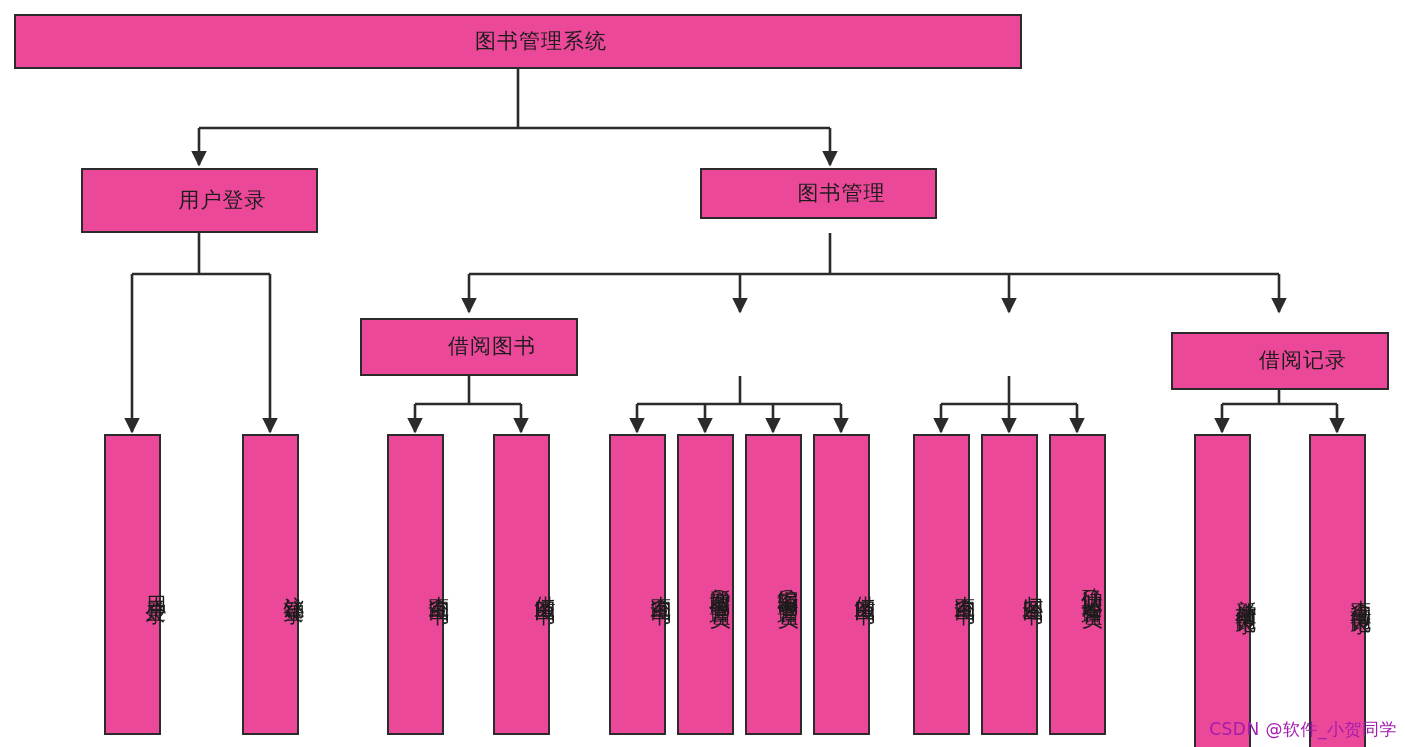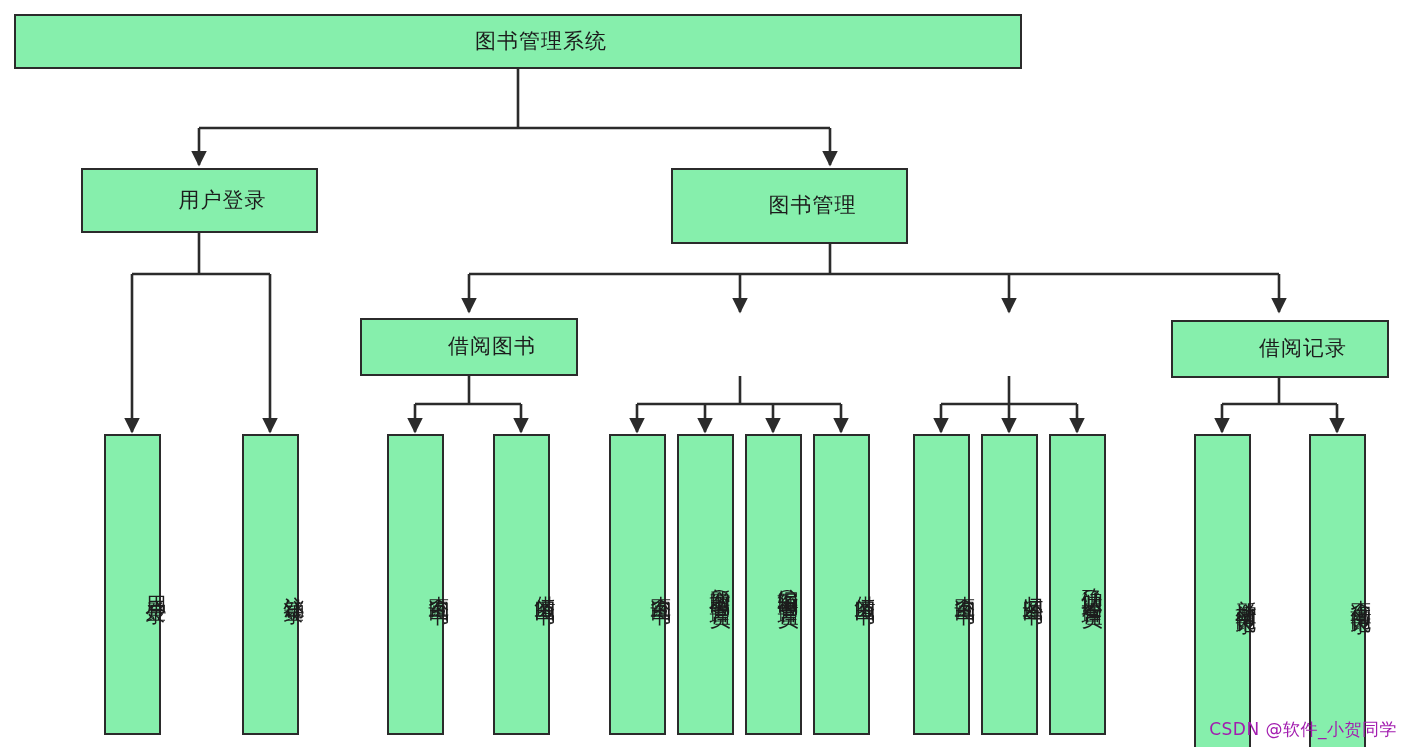--- a/index.html
+++ b/index.html
@@ -23,21 +23,21 @@
     left: 0;
     top: 0;
     width: 1405px;
     height: 747px;
     pointer-events: none;
   }
   .node {
     position: absolute;
     box-sizing: border-box;
     border: 2px solid #2b2b2b;
-    background: #86efac;
+    background: #ec4899;
     display: flex;
     align-items: center;
     justify-content: center;
     color: #1c1c1c;
     padding-left: 46px;
   }
   .node.horiz {
     font-size: 21px;
     letter-spacing: 1px;
     line-height: 1.2;
@@ -126,31 +126,31 @@
   </svg>
 
   <div class="node horiz" style="left:14px; top:14px; width:1008px; height:55px;">
     <span>图书管理系统</span>
   </div>
 
   <div class="node horiz" style="left:81px; top:168px; width:237px; height:65px;">
     <span>用户登录</span>
   </div>
 
-  <div class="node horiz" style="left:671px; top:168px; width:237px; height:76px;">
+  <div class="node horiz" style="left:700px; top:168px; width:237px; height:51px;">
     <span>图书管理</span>
   </div>
 
   <div class="node horiz" style="left:360px; top:318px; width:218px; height:58px;">
     <span>借阅图书</span>
   </div>
 
 
 
-  <div class="node horiz" style="left:1171px; top:320px; width:218px; height:58px;">
+  <div class="node horiz" style="left:1171px; top:332px; width:218px; height:58px;">
     <span>借阅记录</span>
   </div>
 
   <div class="node vert mid" style="left:104px; top:434px; width:57px; height:301px;">
     <span>用户登录</span>
   </div>
 
   <div class="node vert mid" style="left:242px; top:434px; width:57px; height:301px;">
     <span>注销登录</span>
   </div>

